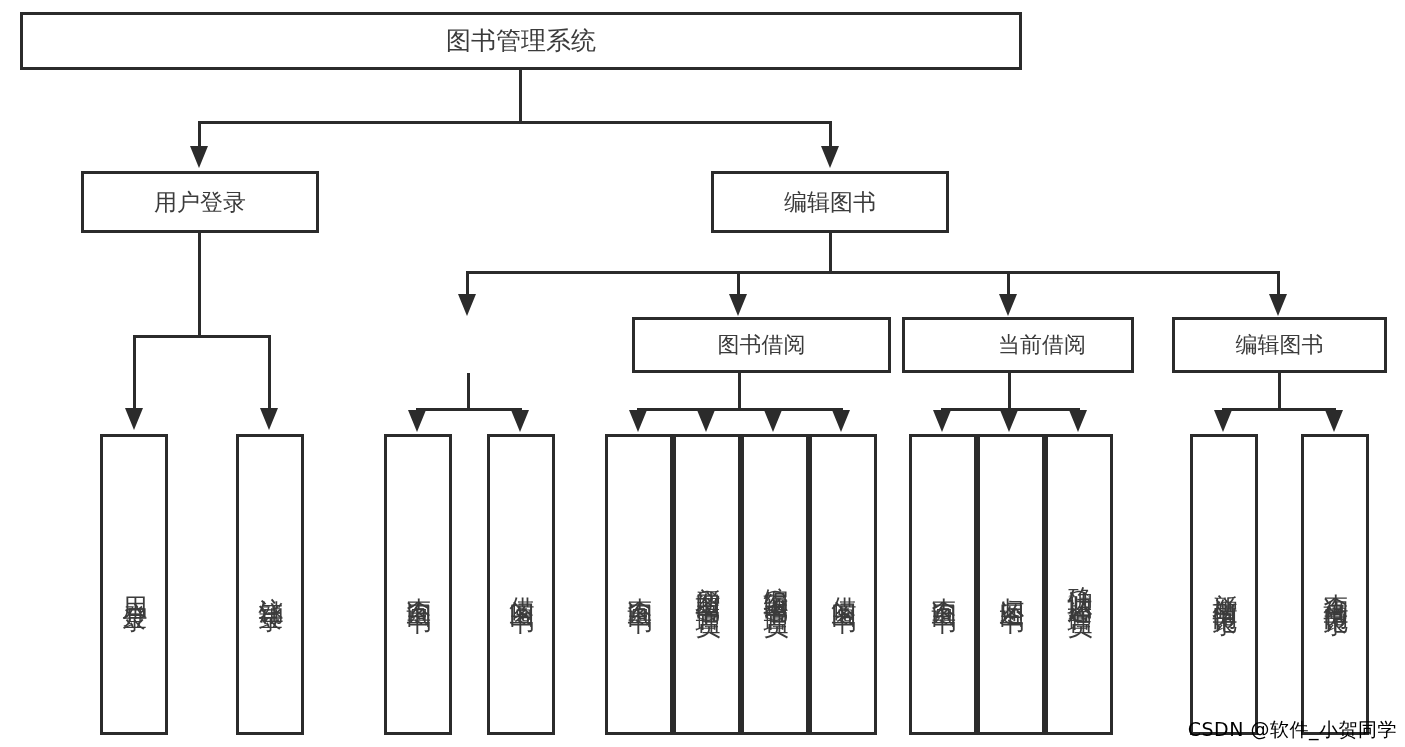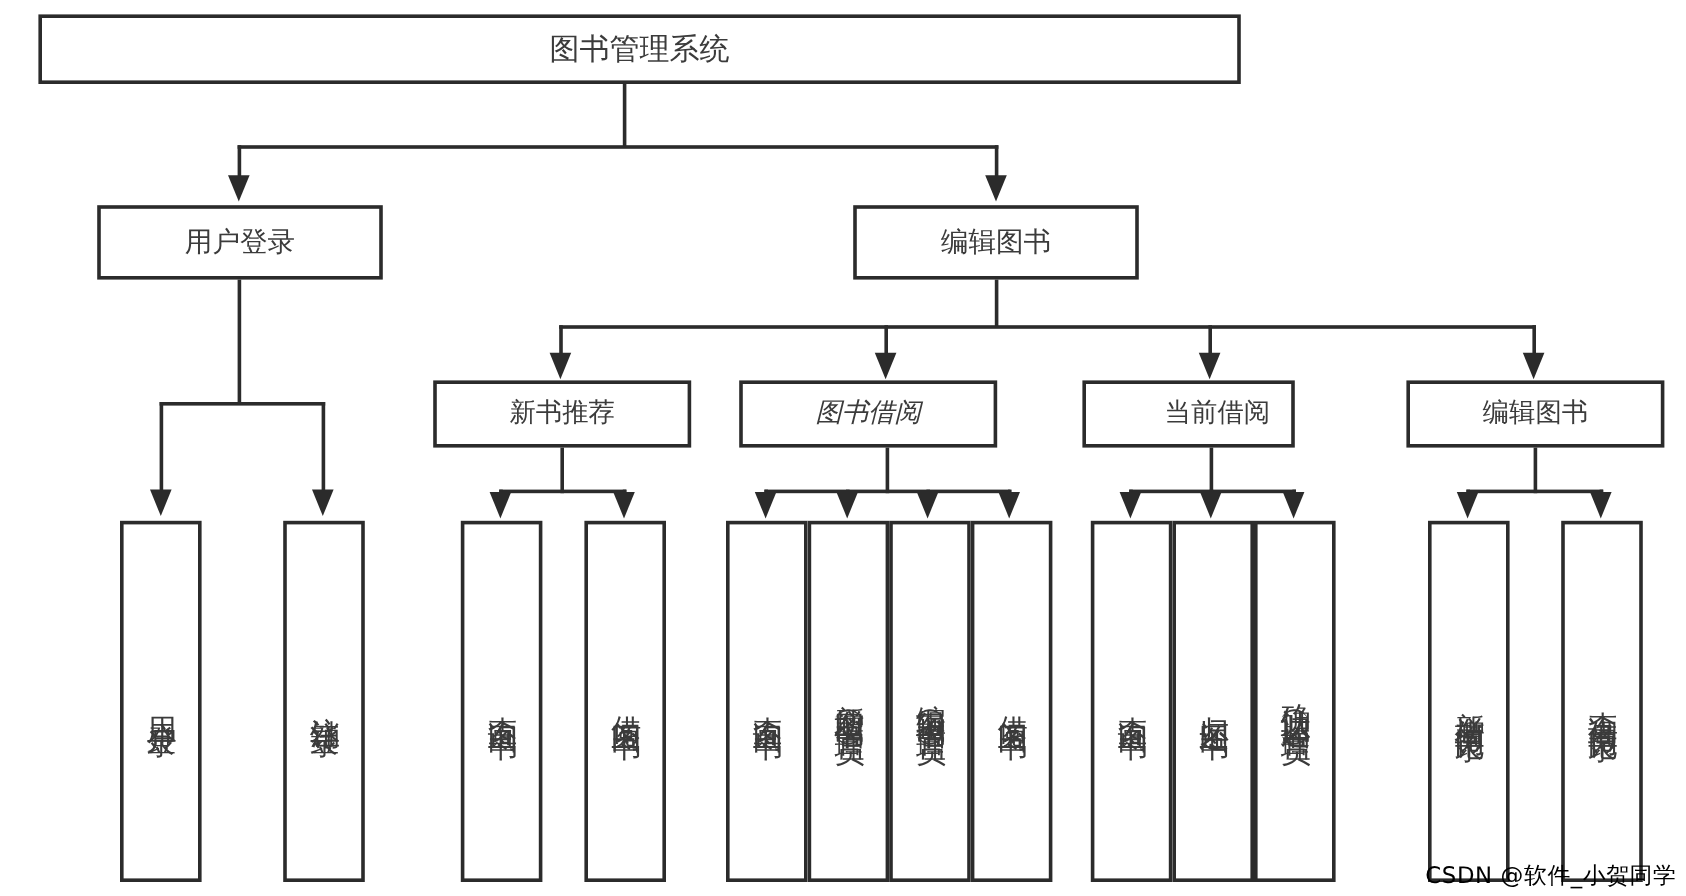--- a/index.html
+++ b/index.html
@@ -78,21 +78,21 @@
     letter-spacing: 0.5px;
     white-space: nowrap;
     pointer-events: none;
   }
 </style>
 </head>
 <body>
 
 <div id="canvas">
 
-  <div class="node root" style="left:20px; top:12px; width:1002px; height:58px;margin-left:12px;">
+  <div class="node root" style="left:20px; top:12px; width:1002px; height:58px;">
     <span>图书管理系统</span>
   </div>
 
   <div class="edge v" style="left:519px; top:70px; width:3px; height:52px;"></div>
 
   <div class="edge h" style="left:198px; top:121px; width:634px; height:3px;"></div>
 
   <div class="edge v" style="left:198px; top:121px; width:3px; height:27px;"></div>
   <div class="arrow" style="left:190px; top:146px;"></div>
 
@@ -117,27 +117,24 @@
   <div class="edge h" style="left:466px; top:271px; width:814px; height:3px;"></div>
   <div class="edge v" style="left:466px; top:271px; width:3px; height:25px;"></div>
   <div class="arrow" style="left:458px; top:294px;"></div>
   <div class="edge v" style="left:737px; top:271px; width:3px; height:25px;"></div>
   <div class="arrow" style="left:729px; top:294px;"></div>
   <div class="edge v" style="left:1007px; top:271px; width:3px; height:25px;"></div>
   <div class="arrow" style="left:999px; top:294px;"></div>
   <div class="edge v" style="left:1277px; top:271px; width:3px; height:25px;"></div>
   <div class="arrow" style="left:1269px; top:294px;"></div>
 
-  <div class="node level3" style="left:361px; top:317px; width:215px; height:56px;">
-    <span>新书推荐</span>
-  </div>
-  <div class="node level3" style="left:616px; top:317px; width:215px; height:56px;font-style:italic;">
+  <div class="node level3" style="left:632px; top:317px; width:259px; height:56px;">
     <span>图书借阅</span>
   </div>
-  <div class="node level3" style="left:902px; top:317px; width:177px; height:56px;padding-left:48px;">
+  <div class="node level3" style="left:902px; top:317px; width:232px; height:56px;padding-left:48px;">
     <span>当前借阅</span>
   </div>
   <div class="node level3" style="left:1172px; top:317px; width:215px; height:56px;">
     <span>编辑图书</span>
   </div>
 
   <div class="edge v" style="left:467px; top:373px; width:3px; height:38px;"></div>
   <div class="edge h" style="left:416px; top:408px; width:106px; height:3px;"></div>
   <div class="edge v" style="left:416px; top:408px; width:3px; height:10px;"></div>
   <div class="arrow" style="left:408px; top:410px;"></div>

